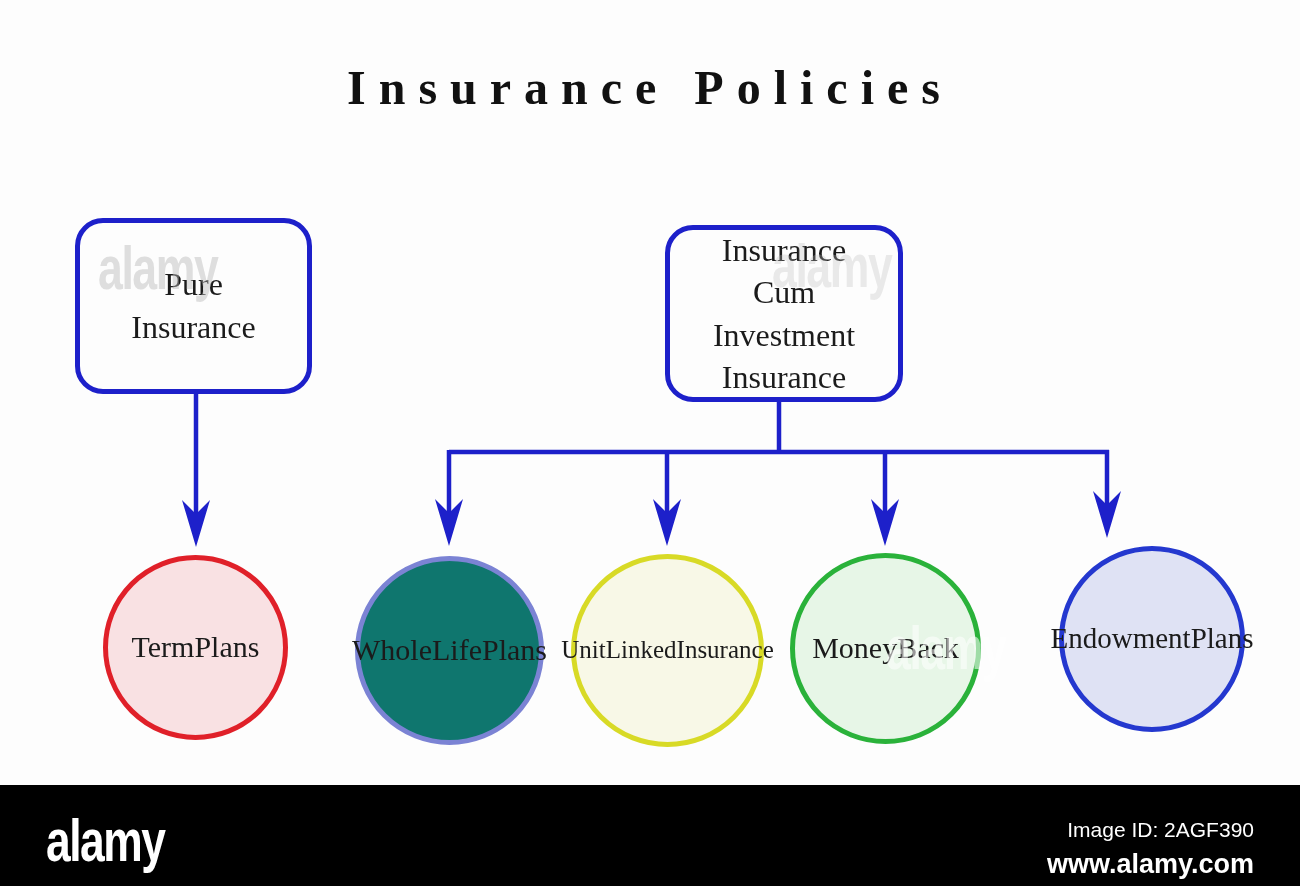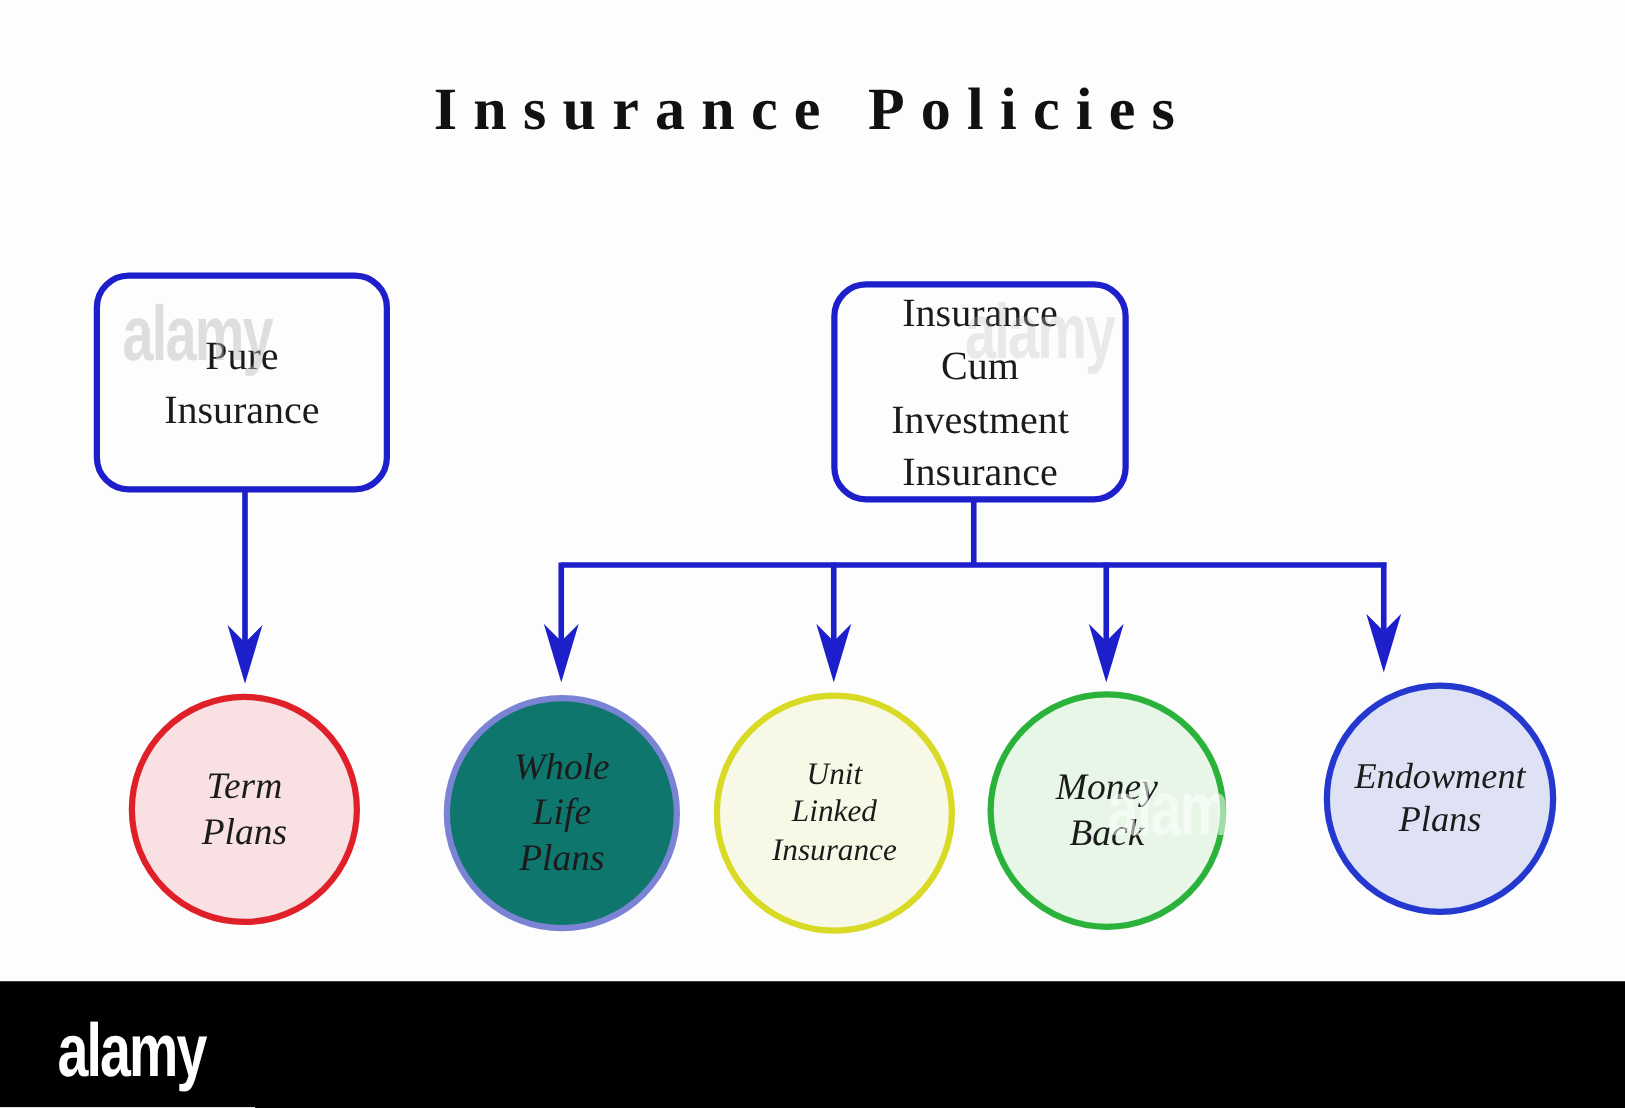--- a/index.html
+++ b/index.html
@@ -49,28 +49,26 @@
   }
   .node-box span { display: block; }
   #box-pure { left: 75px; top: 218px; width: 227px; height: 166px; font-size: 32px; line-height: 1.35; }
   #box-icip { left: 665px; top: 225px; width: 228px; height: 167px; font-size: 32px; line-height: 1.32; }
 
   
   .node-circle {
     position: absolute;
     border-radius: 50%;
     display: flex;
-    flex-direction: column;
     align-items: center;
     justify-content: center;
     text-align: center;
     color: #1b1b1b;
     font-size: 30px;
     line-height: 1.22;
-    font-style: italic;
   }
   .node-circle span { display: block; }
   #circle-term   { left: 103px; top: 555px; width: 175px; height: 175px; border: 5px solid #e02029; background: #f9e1e3; }
   #circle-whole  { left: 355px; top: 556px; width: 179px; height: 179px; border: 5px solid #7b83d4; background: #0f766e; }
   #circle-unit   { left: 571px; top: 554px; width: 183px; height: 183px; border: 5px solid #d8da26; background: #f8f8e7; font-size: 25px; }
   #circle-money  { left: 790px; top: 553px; width: 181px; height: 181px; border: 5px solid #2ab23a; background: #e7f6e7; align-items: center; }
   #circle-endow  { left: 1059px; top: 546px; width: 176px; height: 176px; border: 5px solid #2438cf; background: #dfe2f4; font-size: 29px; }
 
   
   .wm {
@@ -185,14 +183,18 @@
     <span>Endowment</span>
     <span>Plans</span>
   </div>
 
   <span class="wm" id="wm-money">alamy</span>
   <span class="wm" id="wm-pure">alamy</span>
   <span class="wm" id="wm-icip">alamy</span>
 
   <div class="footer-bar"></div>
   <div class="footer-logo">alamy</div>
+  <div class="footer-meta">
+    <div class="image-id">Image ID: 2AGF390</div>
+    <div class="site-url">www.alamy.com</div>
+  </div>
 
 </div>
 
 </body></html>

